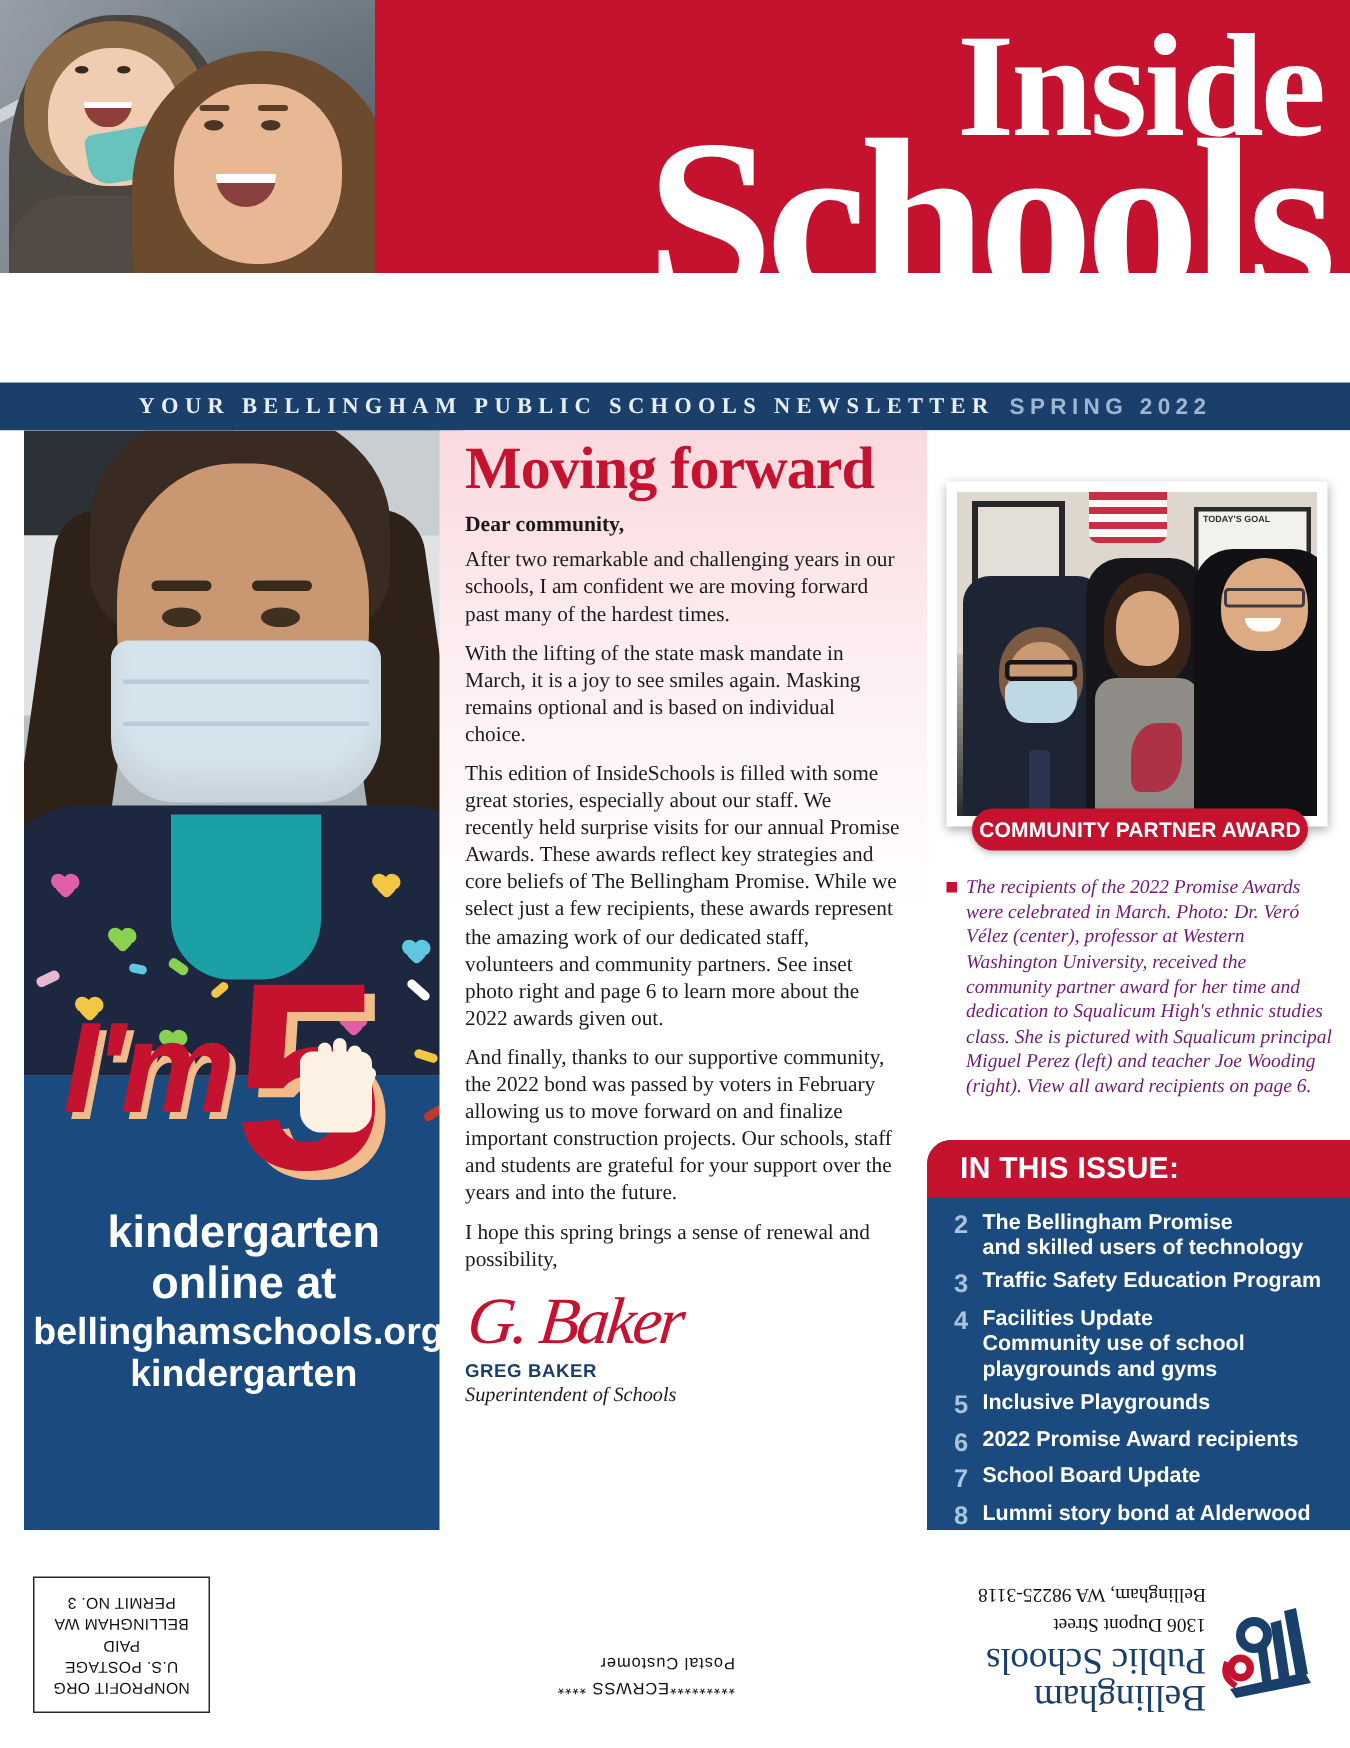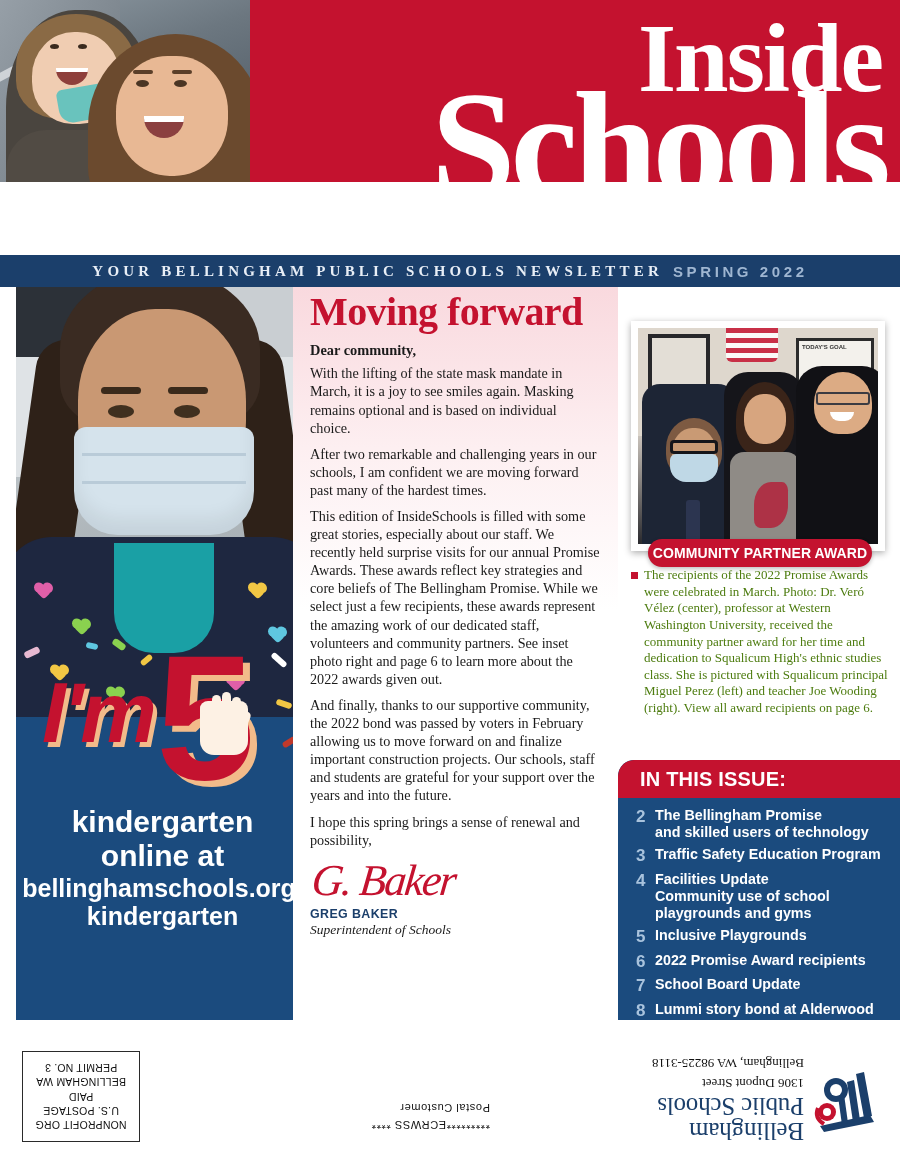--- a/index.html
+++ b/index.html
@@ -259,23 +259,23 @@
 
   .award-badge {
     position:absolute; left:30px; top:252px; width:224px; height:28px;
     background:#C4122F; border-radius:14px; color:#fff;
     display:flex; align-items:center; justify-content:center;
     font-size:14px; font-weight:700; letter-spacing:.1px;
     font-family:"Liberation Sans", sans-serif;
     box-shadow:0 2px 4px rgba(0,0,0,.25);
   }
   .caption {
-    position:absolute; left:13px; top:280px; width:260px;
-    font-family:"Liberation Serif", serif; 
-    font-size:13px; line-height:1.28; color:#4d7c0f;
+    position:absolute; left:13px; top:296px; width:260px;
+    font-family:"Liberation Serif", serif; font-style:italic;
+    font-size:13px; line-height:1.28; color:#701a75;
     padding-left:13px; text-indent:0;
   }
   .caption-bullet {
     position:absolute; left:0; top:5px; width:7px; height:7px; background:#C4122F;
   }
 
   .issue-box {
     position:absolute; left:0; top:473px; width:282px; height:260px;
     background:#1B4B7E; border-radius:16px 0 0 0; overflow:hidden;
   }
@@ -418,22 +418,22 @@
       <div class="kg-l2">kindergarten</div>
       <div class="kg-l3">online at</div>
       <div class="kg-url1">bellinghamschools.org/</div>
       <div class="kg-url2">kindergarten</div>
     </div>
   </div>
 
   <div class="article">
     <div class="headline">Moving forward</div>
     <p class="greeting">Dear community,</p>
+    <p>After two remarkable and challenging years in our schools, I am confident we are moving forward past many of the hardest times.</p>
     <p>With the lifting of the state mask mandate in March, it is a joy to see smiles again. Masking remains optional and is based on individual choice.</p>
-    <p>After two remarkable and challenging years in our schools, I am confident we are moving forward past many of the hardest times.</p>
     <p>This edition of InsideSchools is filled with some great stories, especially about our staff. We recently held surprise visits for our annual Promise Awards. These awards reflect key strategies and core beliefs of The Bellingham Promise. While we select just a few recipients, these awards represent the amazing work of our dedicated staff, volunteers and community partners. See inset photo right and page 6 to learn more about the 2022 awards given out.</p>
     <p>And finally, thanks to our supportive community, the 2022 bond was passed by voters in February allowing us to move forward on and finalize important construction projects. Our schools, staff and students are grateful for your support over the years and into the future.</p>
     <p>I hope this spring brings a sense of renewal and possibility,</p>
     <div class="sig">G. Baker</div>
     <div class="sig-name">GREG BAKER</div>
     <div class="sig-title">Superintendent of Schools</div>
   </div>
 
   <div class="right-col">
 

